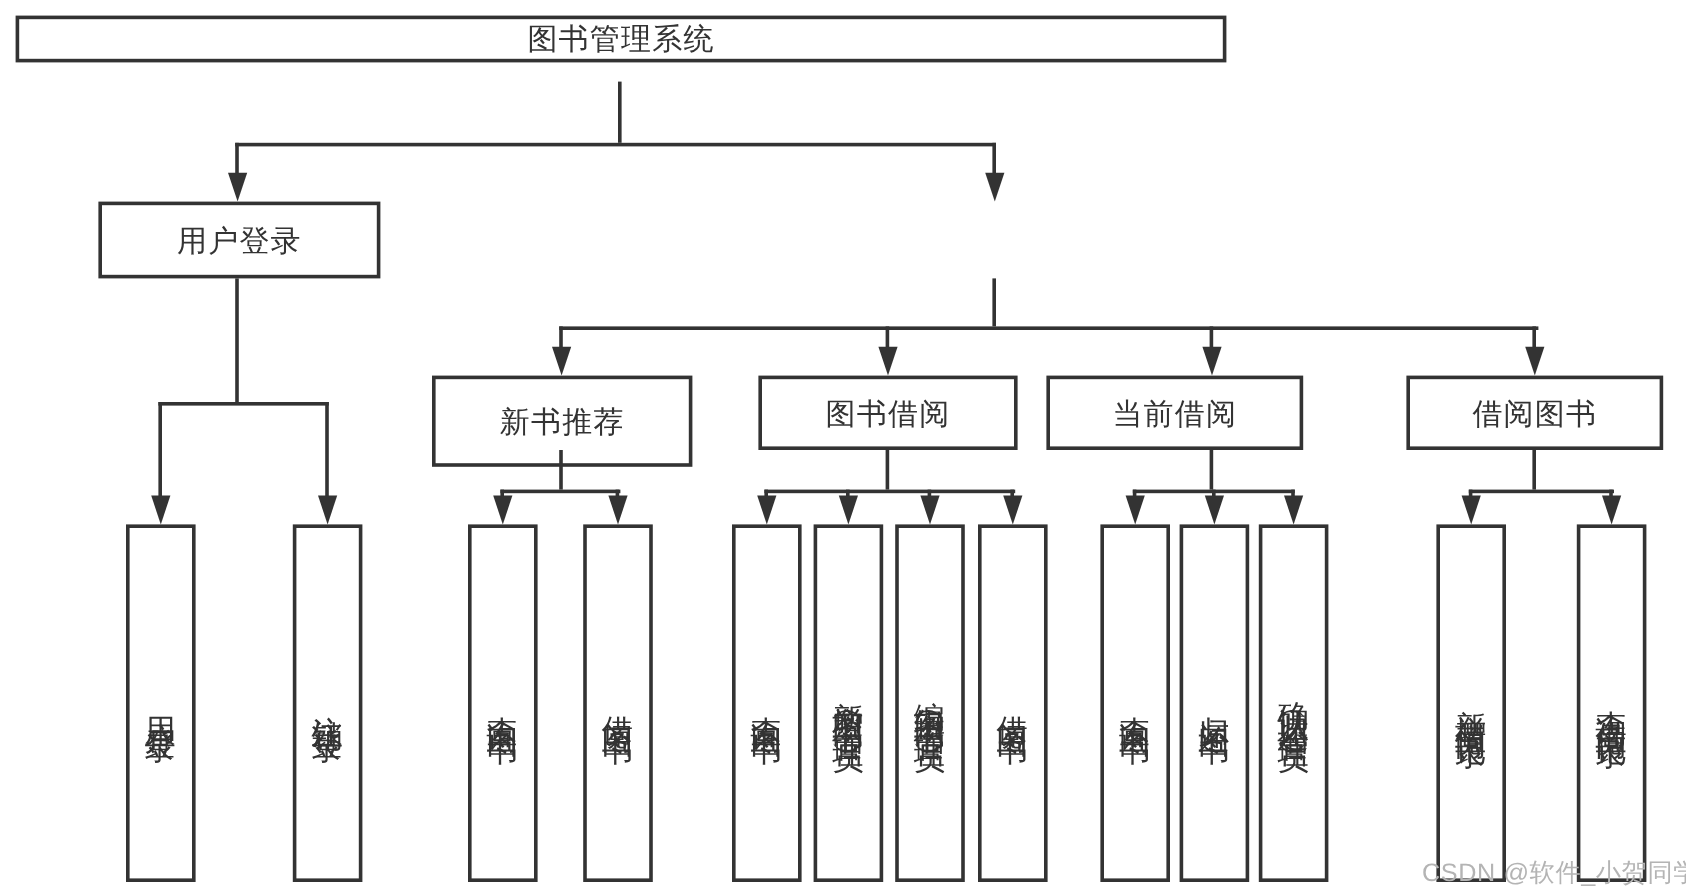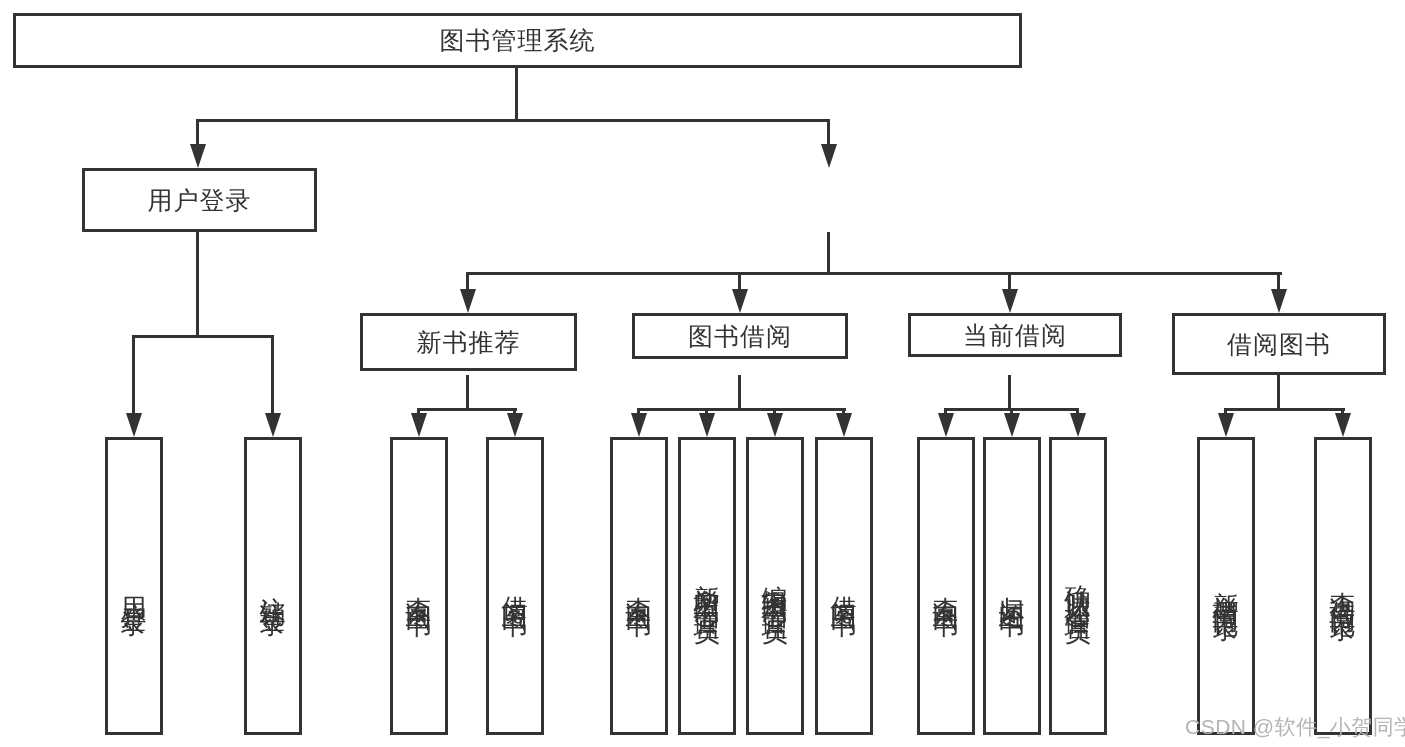--- a/index.html
+++ b/index.html
@@ -51,38 +51,38 @@
     color:#b4b4b4;
     letter-spacing:0.5px;
     white-space:nowrap;
   }
 </style>
 </head>
 <body>
 
 <div class="canvas">
 
-  <div class="box hbox" style="left:13px;top:13px;width:1009px;height:55px">
+  <div class="box hbox" style="left:13px;top:13px;width:1009px;height:39px">
     <span>图书管理系统</span>
   </div>
 
   <div class="box hbox" style="left:82px;top:168px;width:235px;height:64px">
     <span>用户登录</span>
   </div>
 
 
-  <div class="box hbox" style="left:360px;top:313px;width:217px;height:58px">
+  <div class="box hbox" style="left:360px;top:313px;width:217px;height:76px">
     <span>新书推荐</span>
   </div>
 
-  <div class="box hbox" style="left:632px;top:313px;width:216px;height:46px">
+  <div class="box hbox" style="left:632px;top:313px;width:216px;height:62px">
     <span>图书借阅</span>
   </div>
 
-  <div class="box hbox" style="left:908px;top:313px;width:214px;height:44px">
+  <div class="box hbox" style="left:872px;top:313px;width:214px;height:62px">
     <span>当前借阅</span>
   </div>
 
   <div class="box hbox" style="left:1172px;top:313px;width:214px;height:62px">
     <span>借阅图书</span>
   </div>
 
   <div class="box leaf" style="left:105px">
     <span class="vtext">用户登录</span>
   </div>

